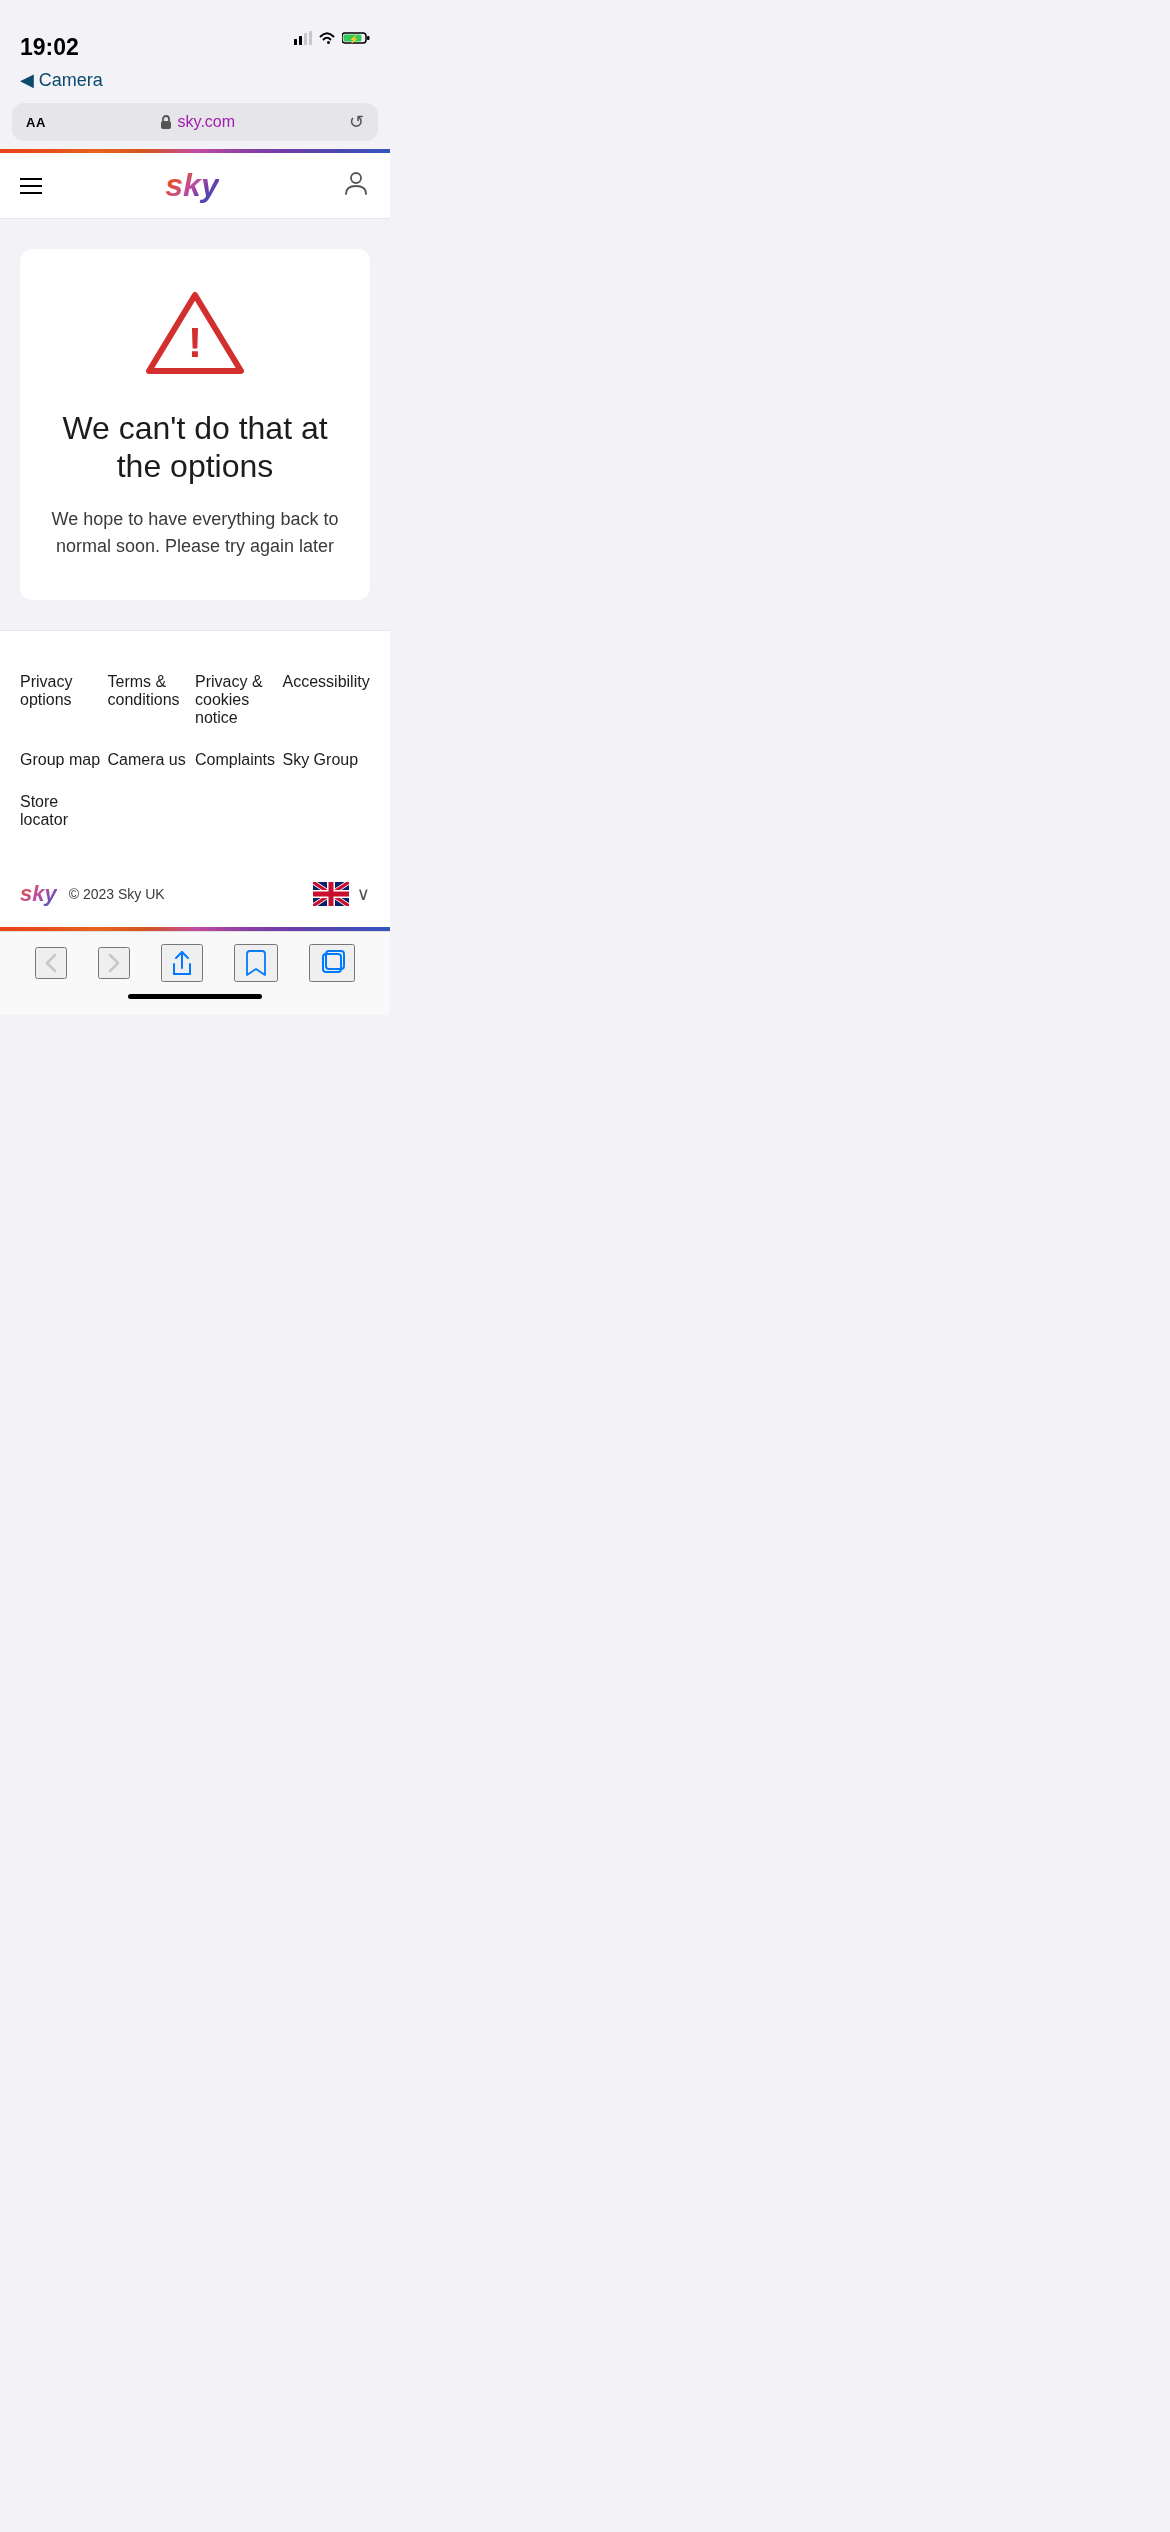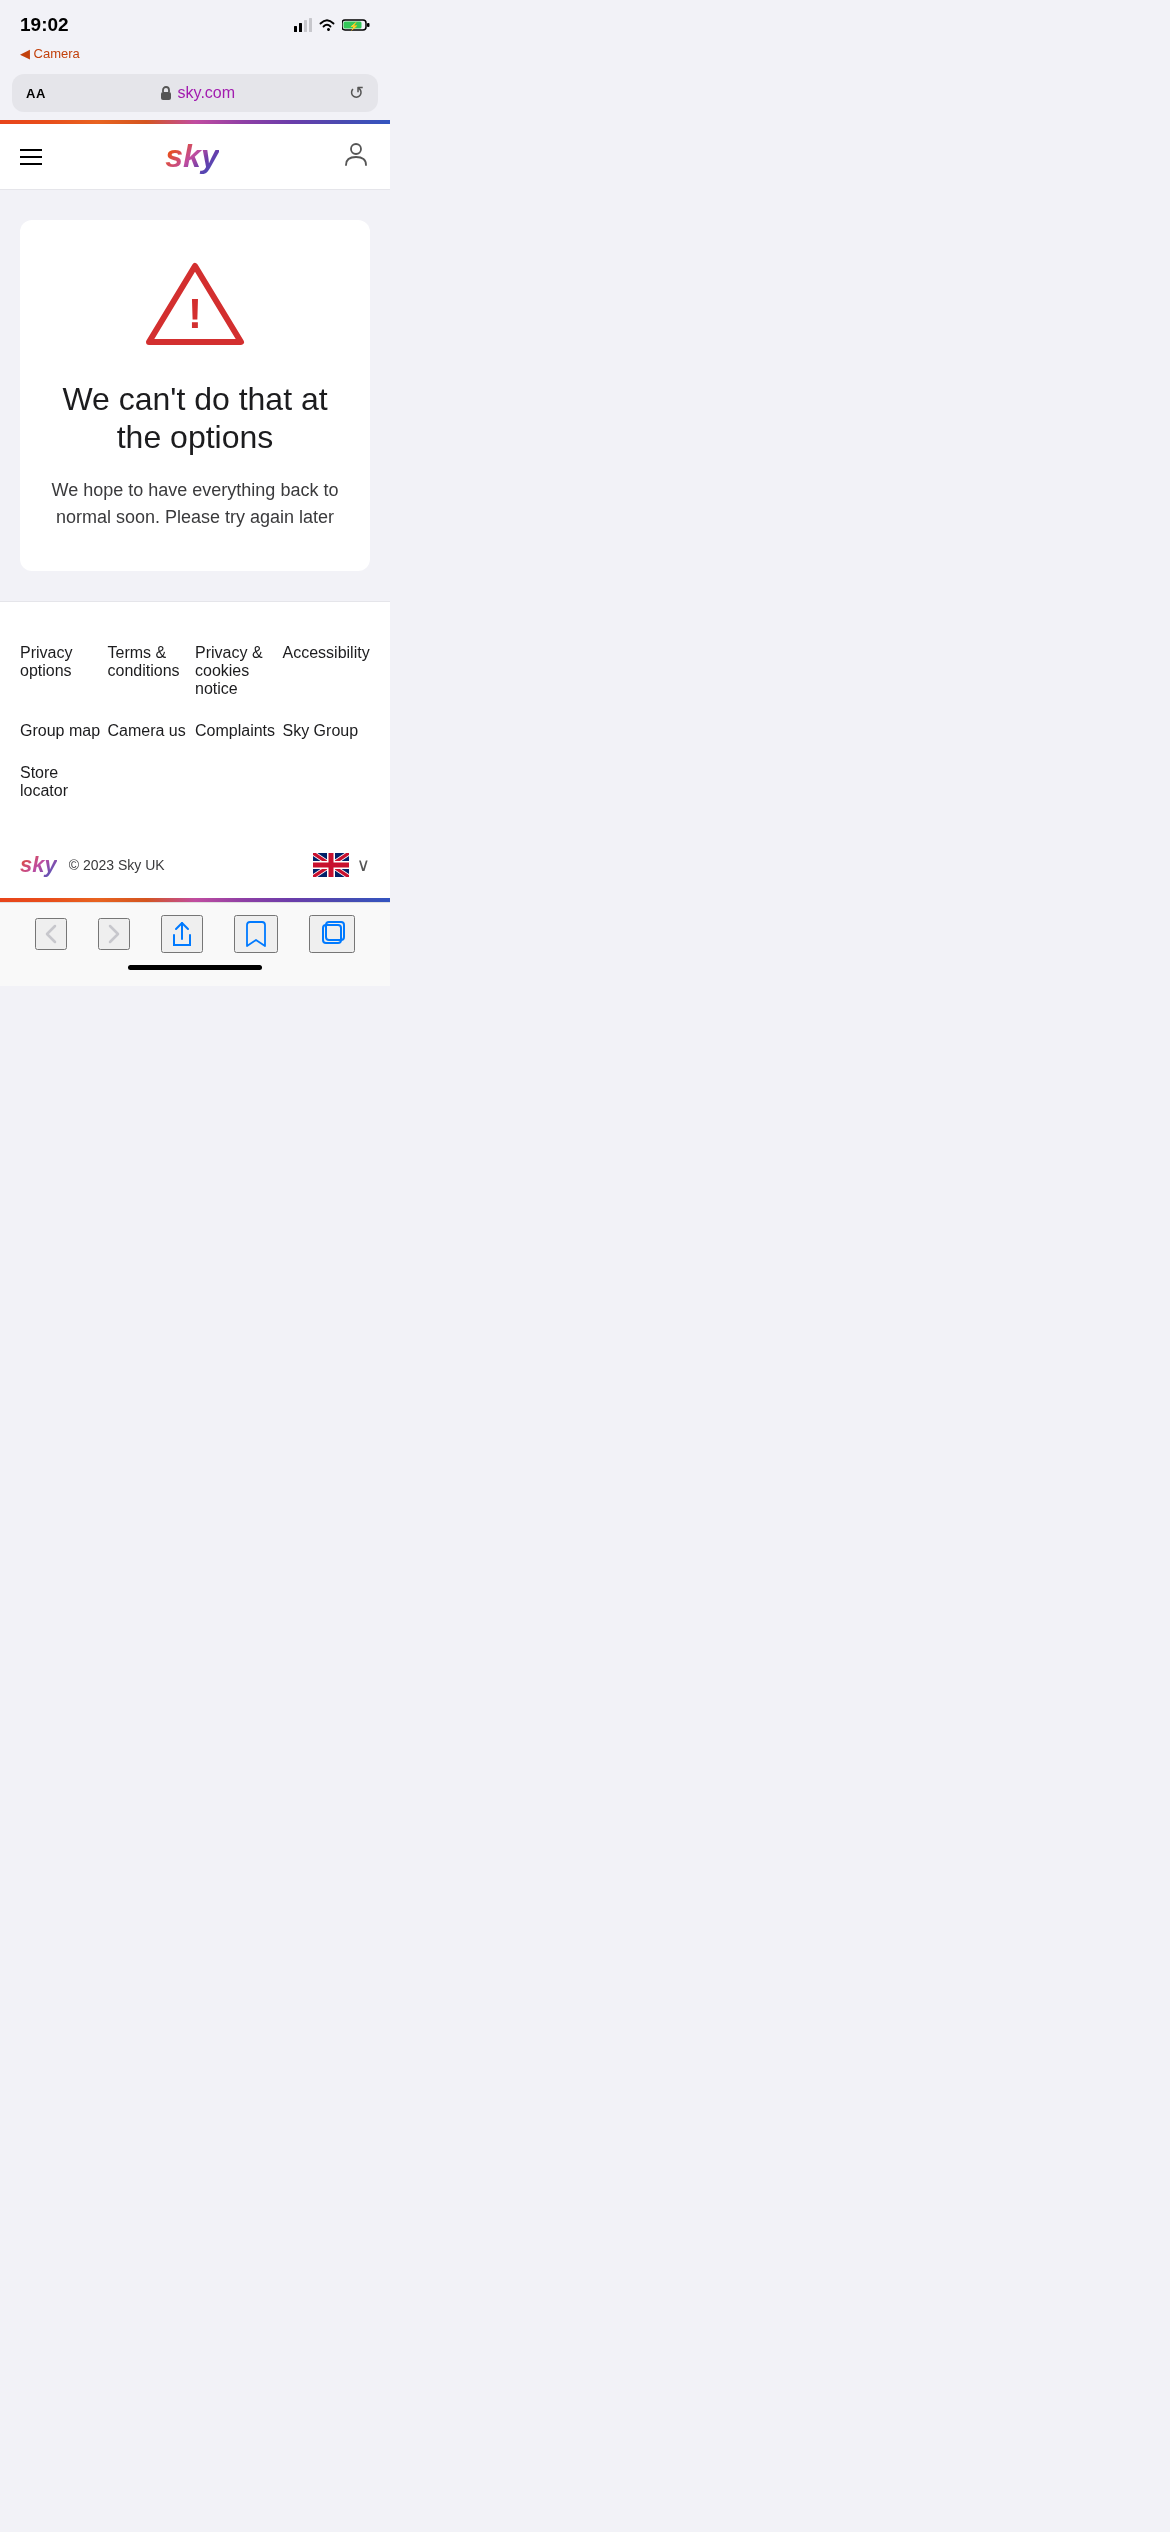--- a/index.html
+++ b/index.html
@@ -14,38 +14,39 @@
 
     
     .status-bar {
       background: #f2f2f7;
       padding: 14px 20px 6px 20px;
       display: flex;
       justify-content: space-between;
       align-items: center;
     }
     .status-time {
-      font-size: 19px;
+      font-size: 23px;
       font-weight: 600;
       color: #000;
+      margin-top: 20px;
     }
     .status-icons {
       display: flex;
       align-items: center;
       gap: 6px;
     }
 
     
     .back-nav {
       background: #f2f2f7;
       padding: 2px 20px 8px 20px;
     }
     .back-nav span {
-      font-size: 13px;
-      color: #c2410c;
+      font-size: 18px;
+      color: #0c4a6e;
     }
 
     
     .address-bar-container {
       background: #f2f2f7;
       padding: 4px 12px 8px 12px;
     }
     .address-bar {
       background: #e5e5ea;
       border-radius: 12px;

